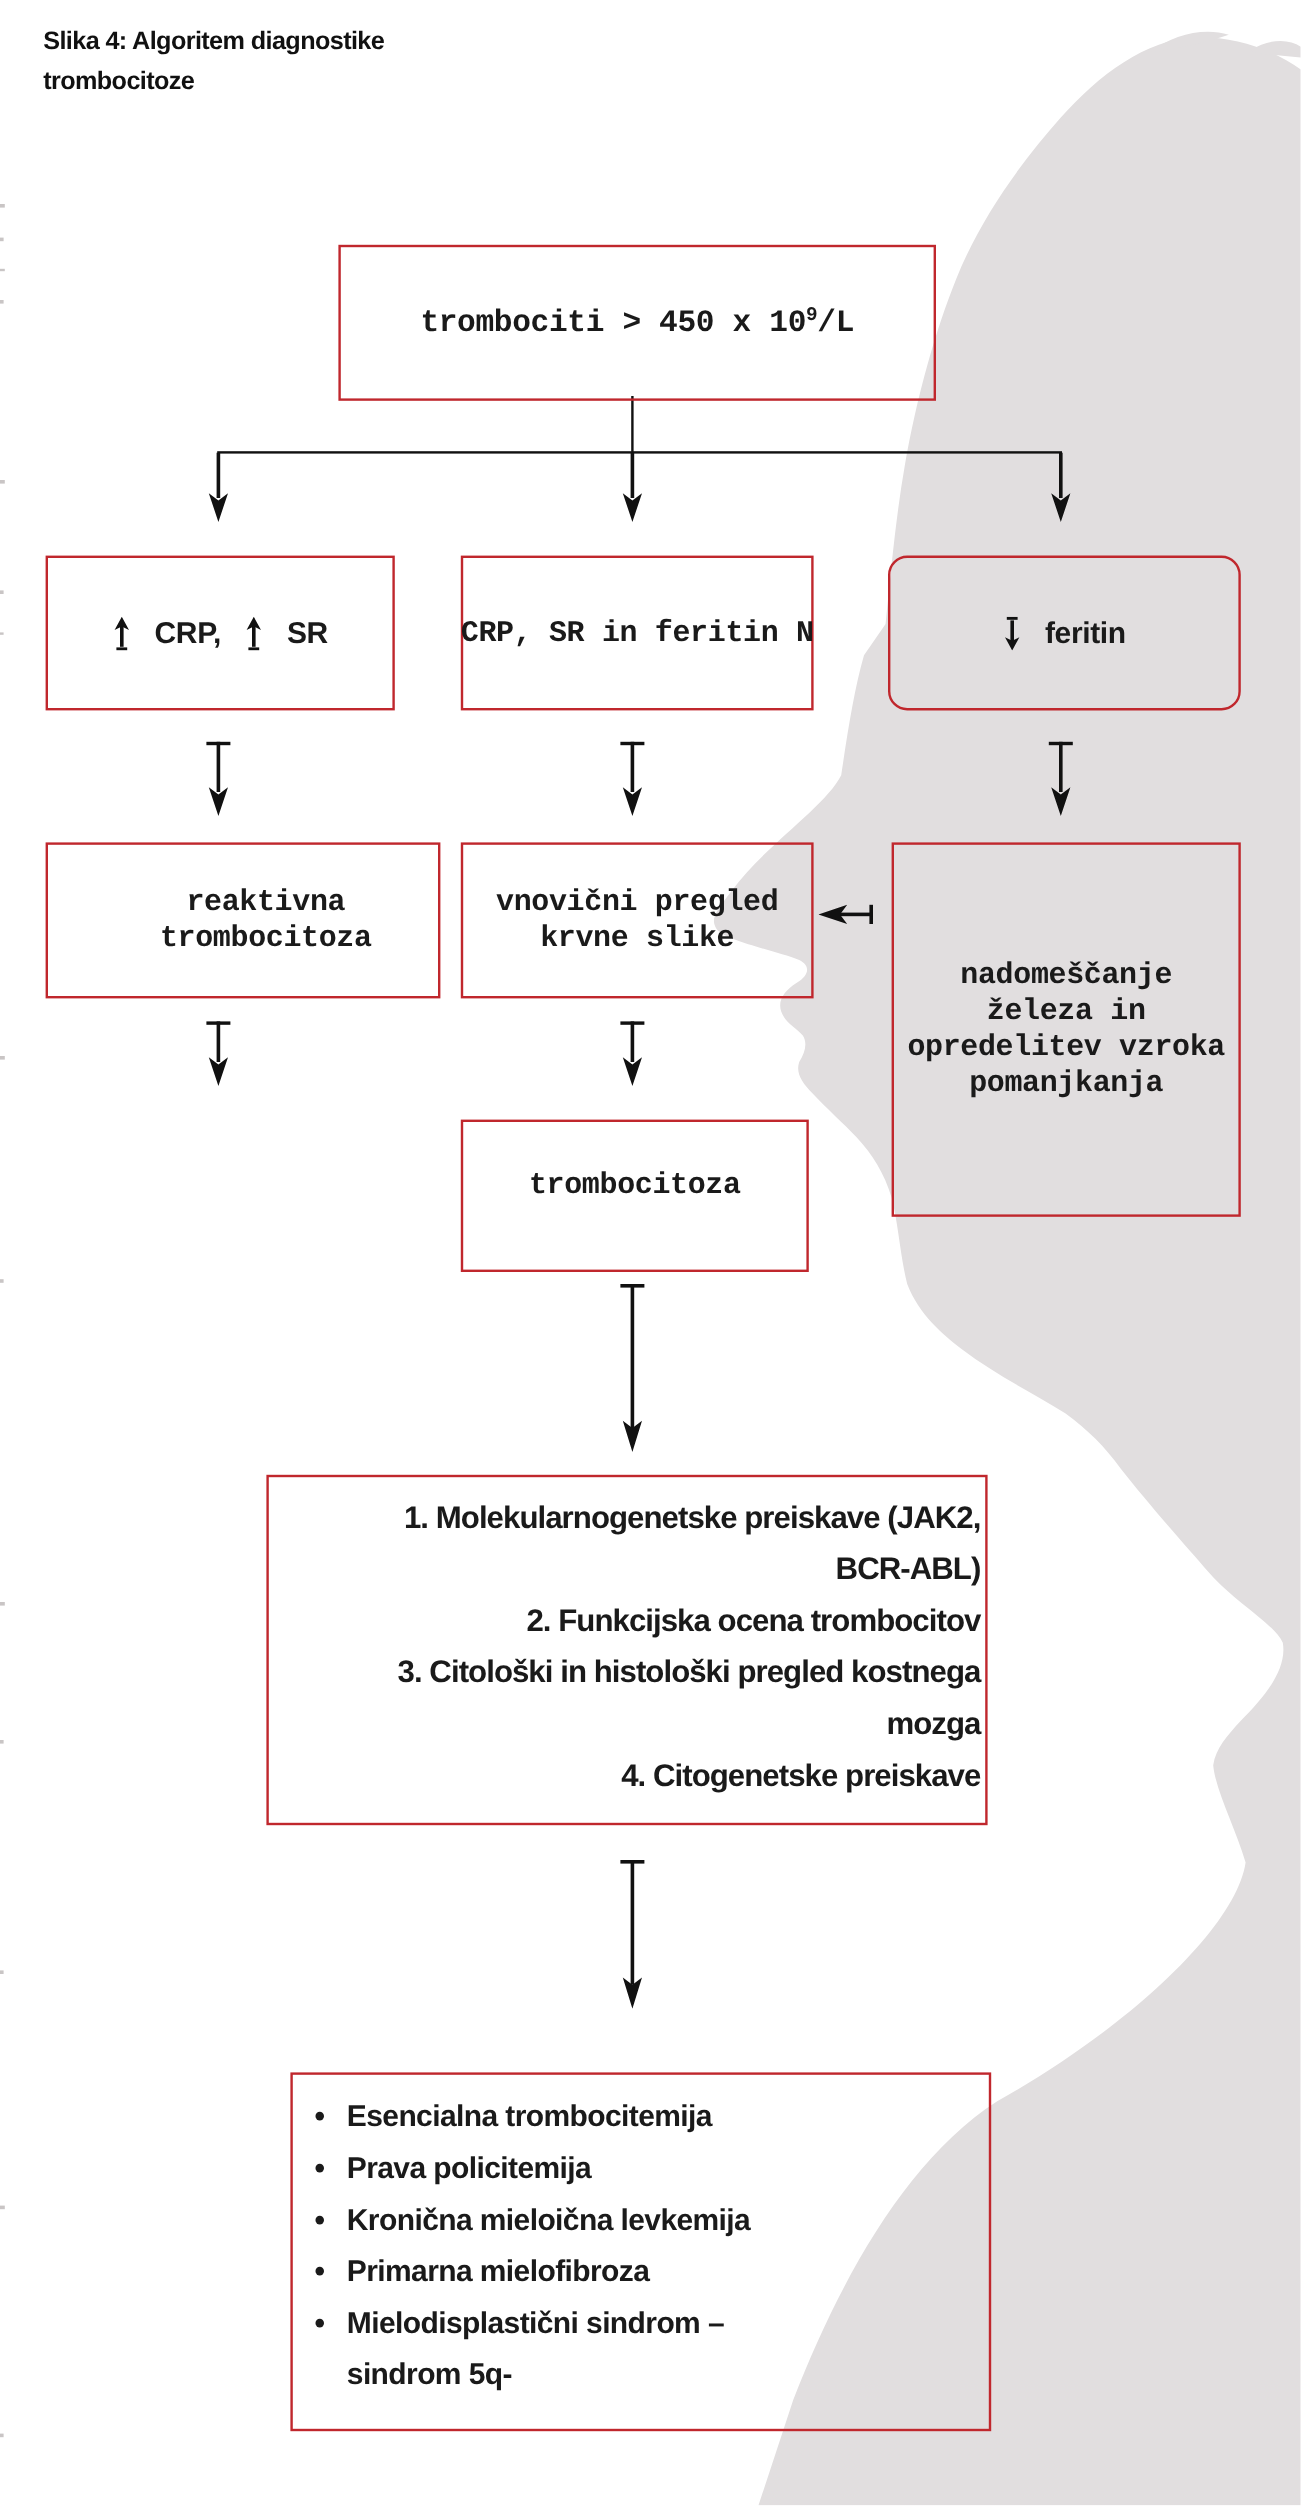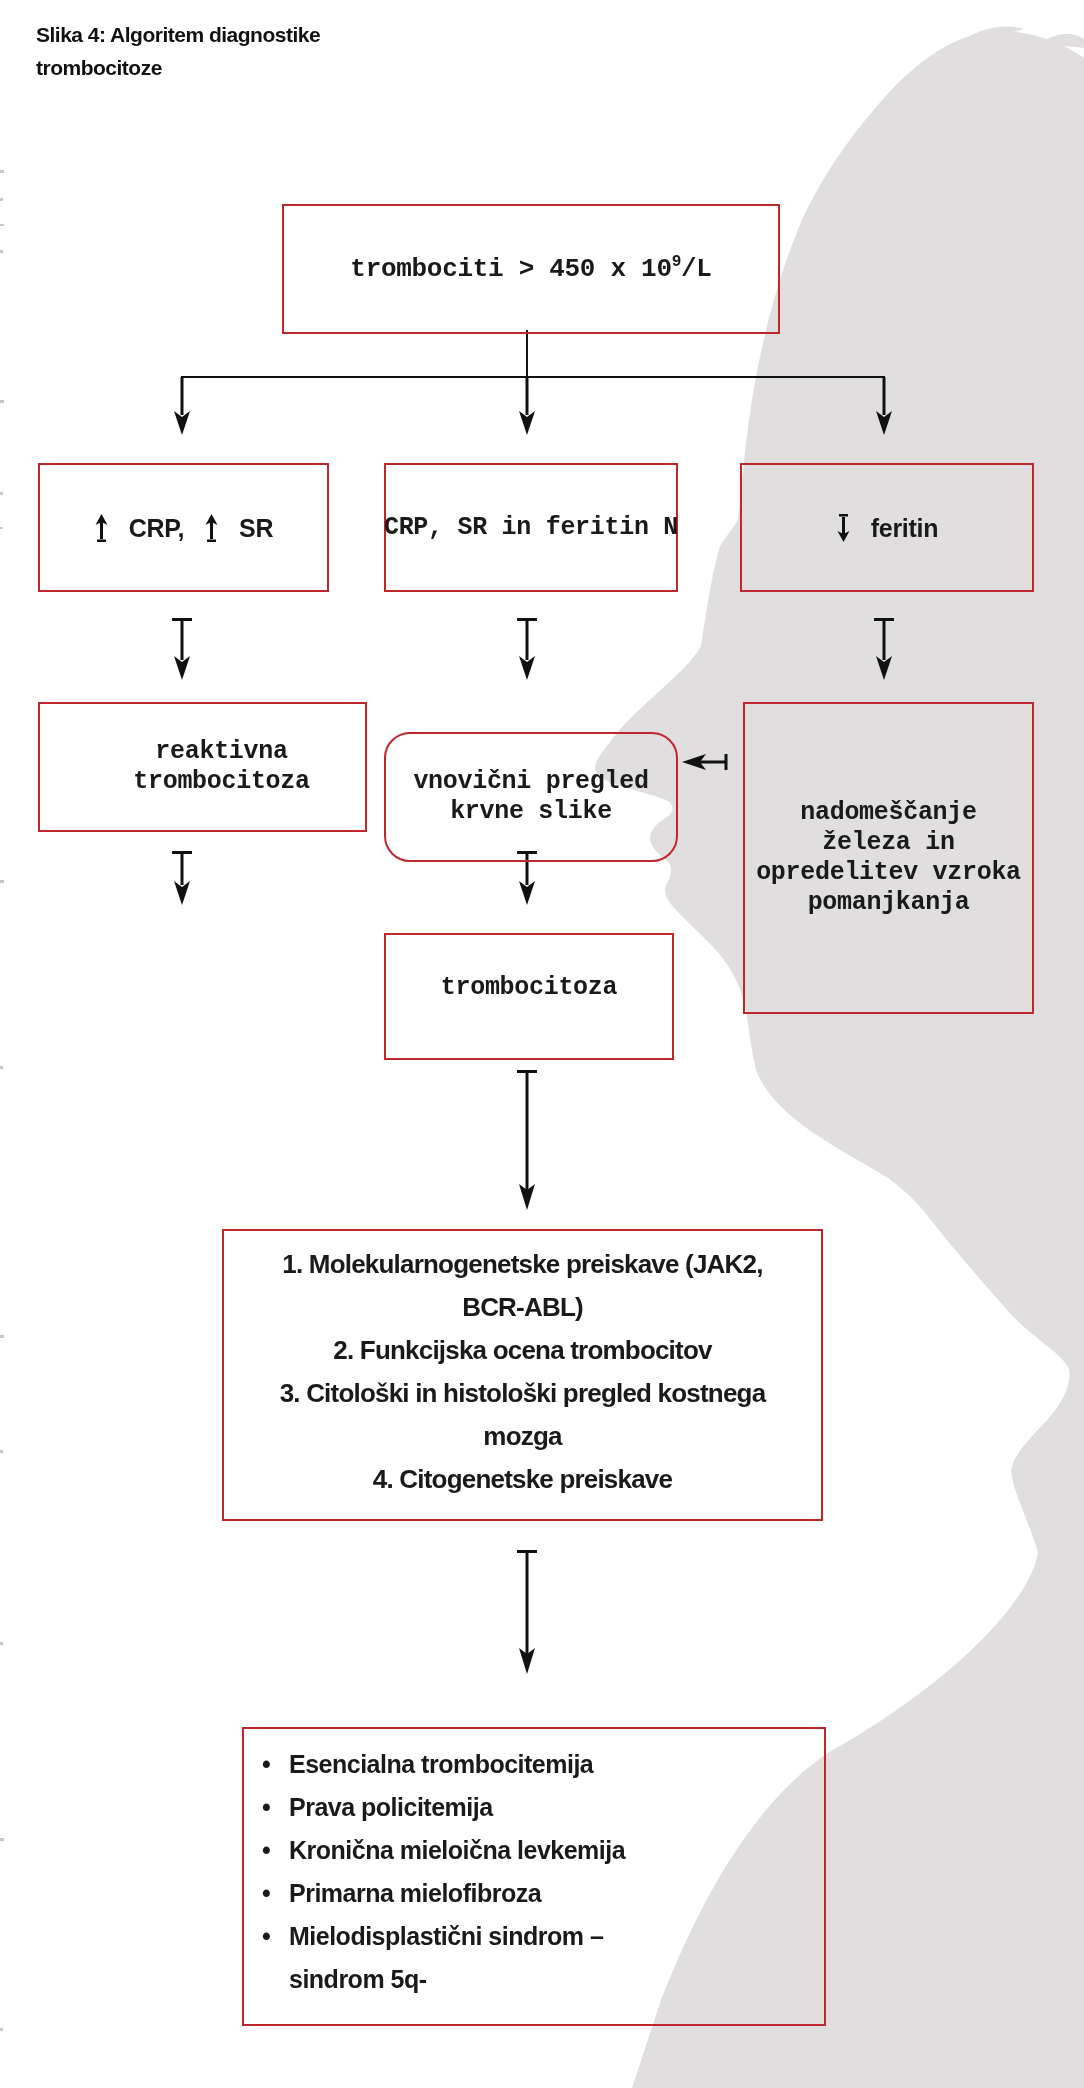--- a/index.html
+++ b/index.html
@@ -28,22 +28,22 @@
     display:flex;flex-direction:column;align-items:center;justify-content:center;
     text-align:center;font-weight:bold;font-size:25px;line-height:30px;
     letter-spacing:-0.3px;
   }
   .fbox .bl{white-space:nowrap;font-family:Liberation Mono, monospace;}
   .inline-lab{display:inline-flex;align-items:center;gap:20px;white-space:nowrap;}
   .glyph-arrow{flex:0 0 auto;}
   .wide-lh .bl{line-height:44px;}
   
   .tests{
-    align-items:center;justify-content:flex-start;text-align:left;
-    padding:12px 20px;box-sizing:border-box;
+    align-items:flex-end;justify-content:flex-start;text-align:left;
+    padding:12px 4px;box-sizing:border-box;
     font-size:26px;line-height:43px;letter-spacing:-0.8px;
   }
   
   .diag{
     align-items:stretch;justify-content:flex-start;text-align:left;
     padding:14px 0 0 0;box-sizing:border-box;
     font-size:25px;line-height:43px;letter-spacing:-0.5px;
   }
   .brow{display:flex;}
   .brow .dot{width:45px;padding-left:18px;box-sizing:border-box;flex:0 0 auto;}
@@ -147,21 +147,21 @@
         <rect x="3" y="25.5" width="9" height="2.5" fill="#111"></rect>
       </svg>
       <span>SR</span>
     </div>
   </div>
 
   <div class="fbox" style="left:384px;top:463px;width:290px;height:125px;">
     <div class="bl">CRP, SR in feritin N</div>
   </div>
 
-  <div class="fbox" style="left:740px;top:463px;width:290px;height:125px;">
+  <div class="fbox" style="left:740px;top:463px;width:290px;height:125px;border-radius:16px;">
     <div class="inline-lab">
       <svg class="glyph-arrow" width="15" height="28" viewBox="0 0 15 28">
         <rect x="3" y="0" width="9" height="2.5" fill="#111"></rect>
         <rect x="6" y="3" width="3" height="20" fill="#111"></rect>
         <polygon points="7.5,28 1.5,17 7.5,20 13.5,17" fill="#111"></polygon>
       </svg>
       <span>feritin</span>
     </div>
   </div>
 
@@ -179,21 +179,21 @@
     <rect x="2" y="0" width="20" height="3" fill="#111"></rect>
     <rect x="10.5" y="0" width="3" height="42" fill="#111"></rect>
     <polygon points="12,62 4,38 12,44 20,38" fill="#111"></polygon>
   </svg>
 
   <div class="fbox" style="left:38px;top:702px;width:287px;height:126px;padding-left:38px;">
     <div class="bl">reaktivna</div>
     <div class="bl">trombocitoza</div>
   </div>
 
-  <div class="fbox" style="left:384px;top:732px;width:290px;height:126px;border-radius:26px;">
+  <div class="fbox" style="left:384px;top:702px;width:290px;height:126px;">
     <div class="bl">vnovični pregled</div>
     <div class="bl">krvne slike</div>
   </div>
 
   <div class="fbox" style="left:743px;top:702px;width:287px;height:308px;">
     <div class="bl">nadomeščanje</div>
     <div class="bl">železa in</div>
     <div class="bl">opredelitev vzroka</div>
     <div class="bl">pomanjkanja</div>
   </div>

